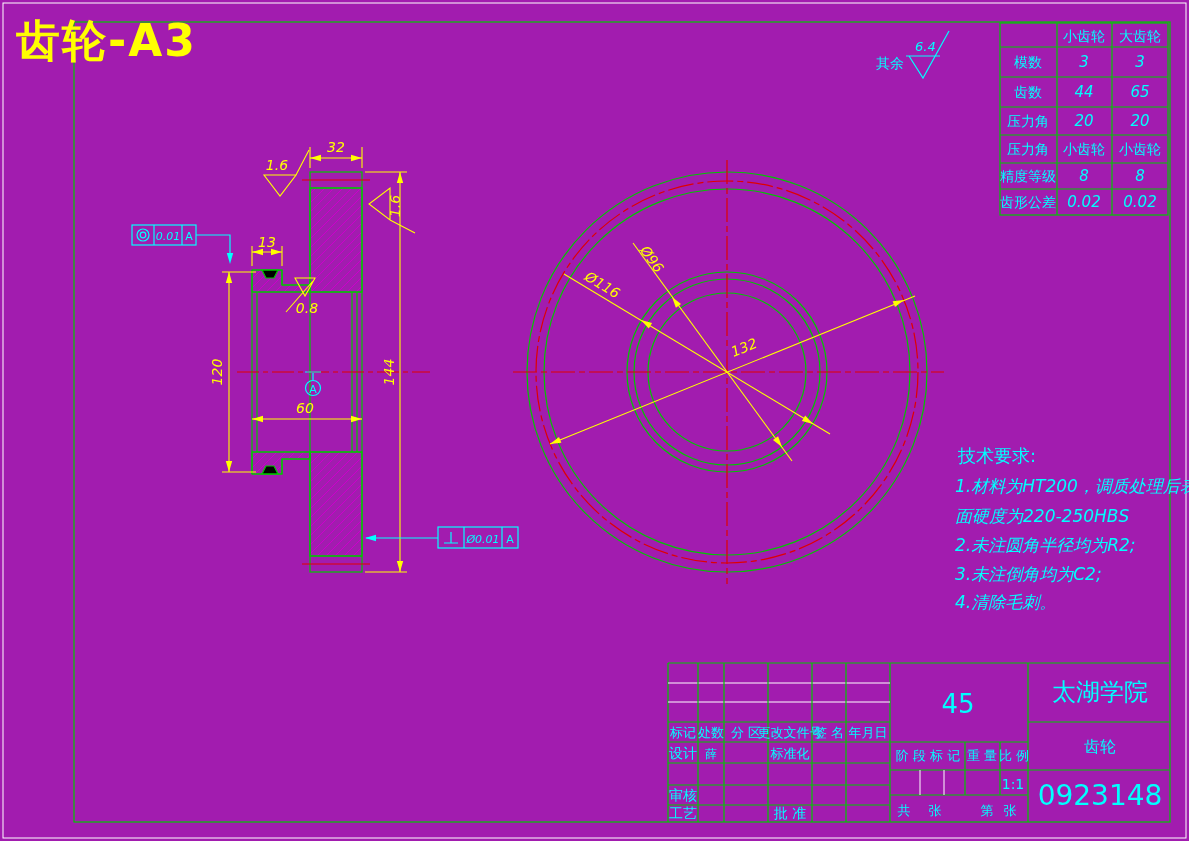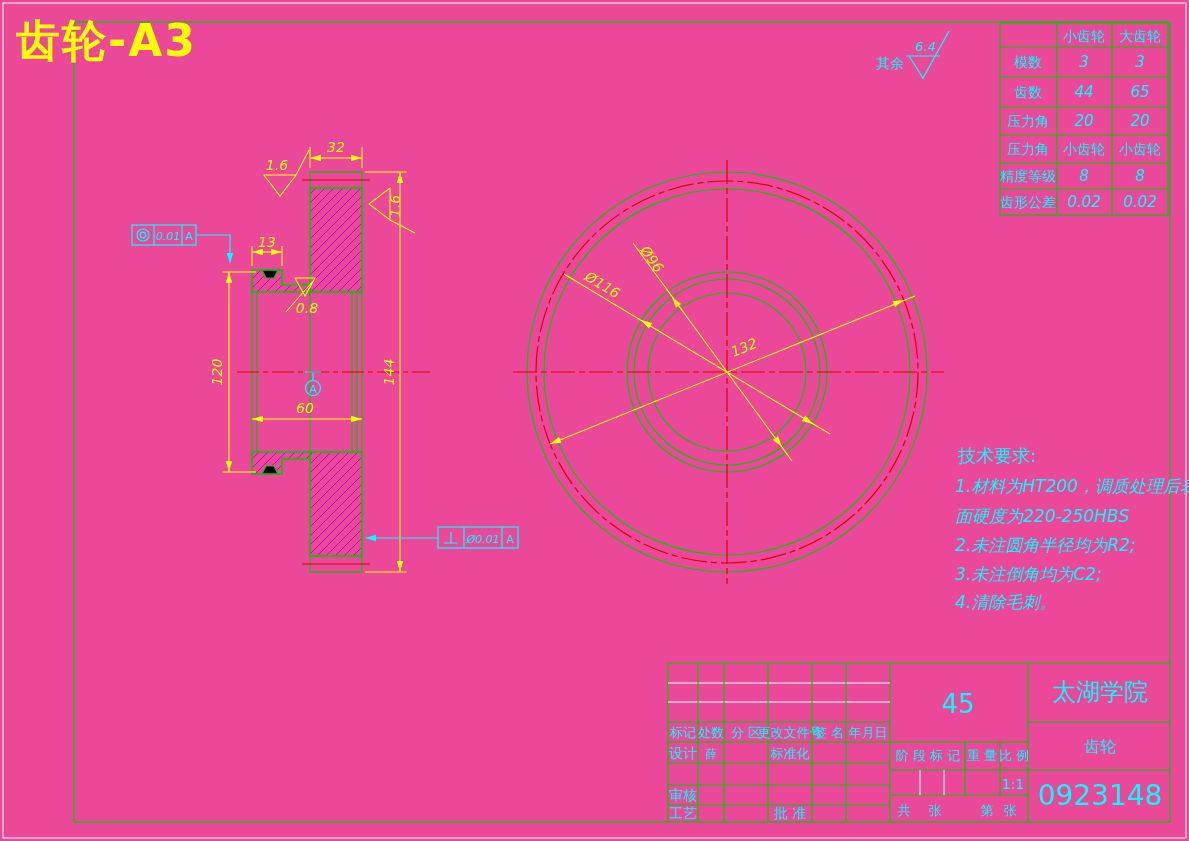--- a/index.html
+++ b/index.html
@@ -1,16 +1,16 @@
 <!DOCTYPE html>
 <html><head>
 <meta charset="utf-8">
 <style>
   html,body{margin:0;padding:0;background:#000;}
-  #canvas{position:relative;width:1189px;height:841px;background:#ec4899;overflow:hidden;}
+  #canvas{position:relative;width:1189px;height:841px;background:#a21caf;overflow:hidden;}
   svg{font-family:"DejaVu Sans",sans-serif;}
   .g{stroke:#00c800;fill:none;stroke-width:1.2;}
   .gt{stroke:#00c800;stroke-width:1.2;}
   .r{stroke:#e00000;fill:none;stroke-width:1.2;}
   .y{stroke:#ffff00;fill:none;stroke-width:1.1;}
   .c{stroke:#00ffff;fill:none;stroke-width:1.2;}
   .w{stroke:#ffffff;fill:none;stroke-width:1;}
   text{stroke:none;}
   .tcy{fill:#00ffff;font-size:14px;}
   .tcyi{fill:#00ffff;font-size:15px;font-style:italic;}

